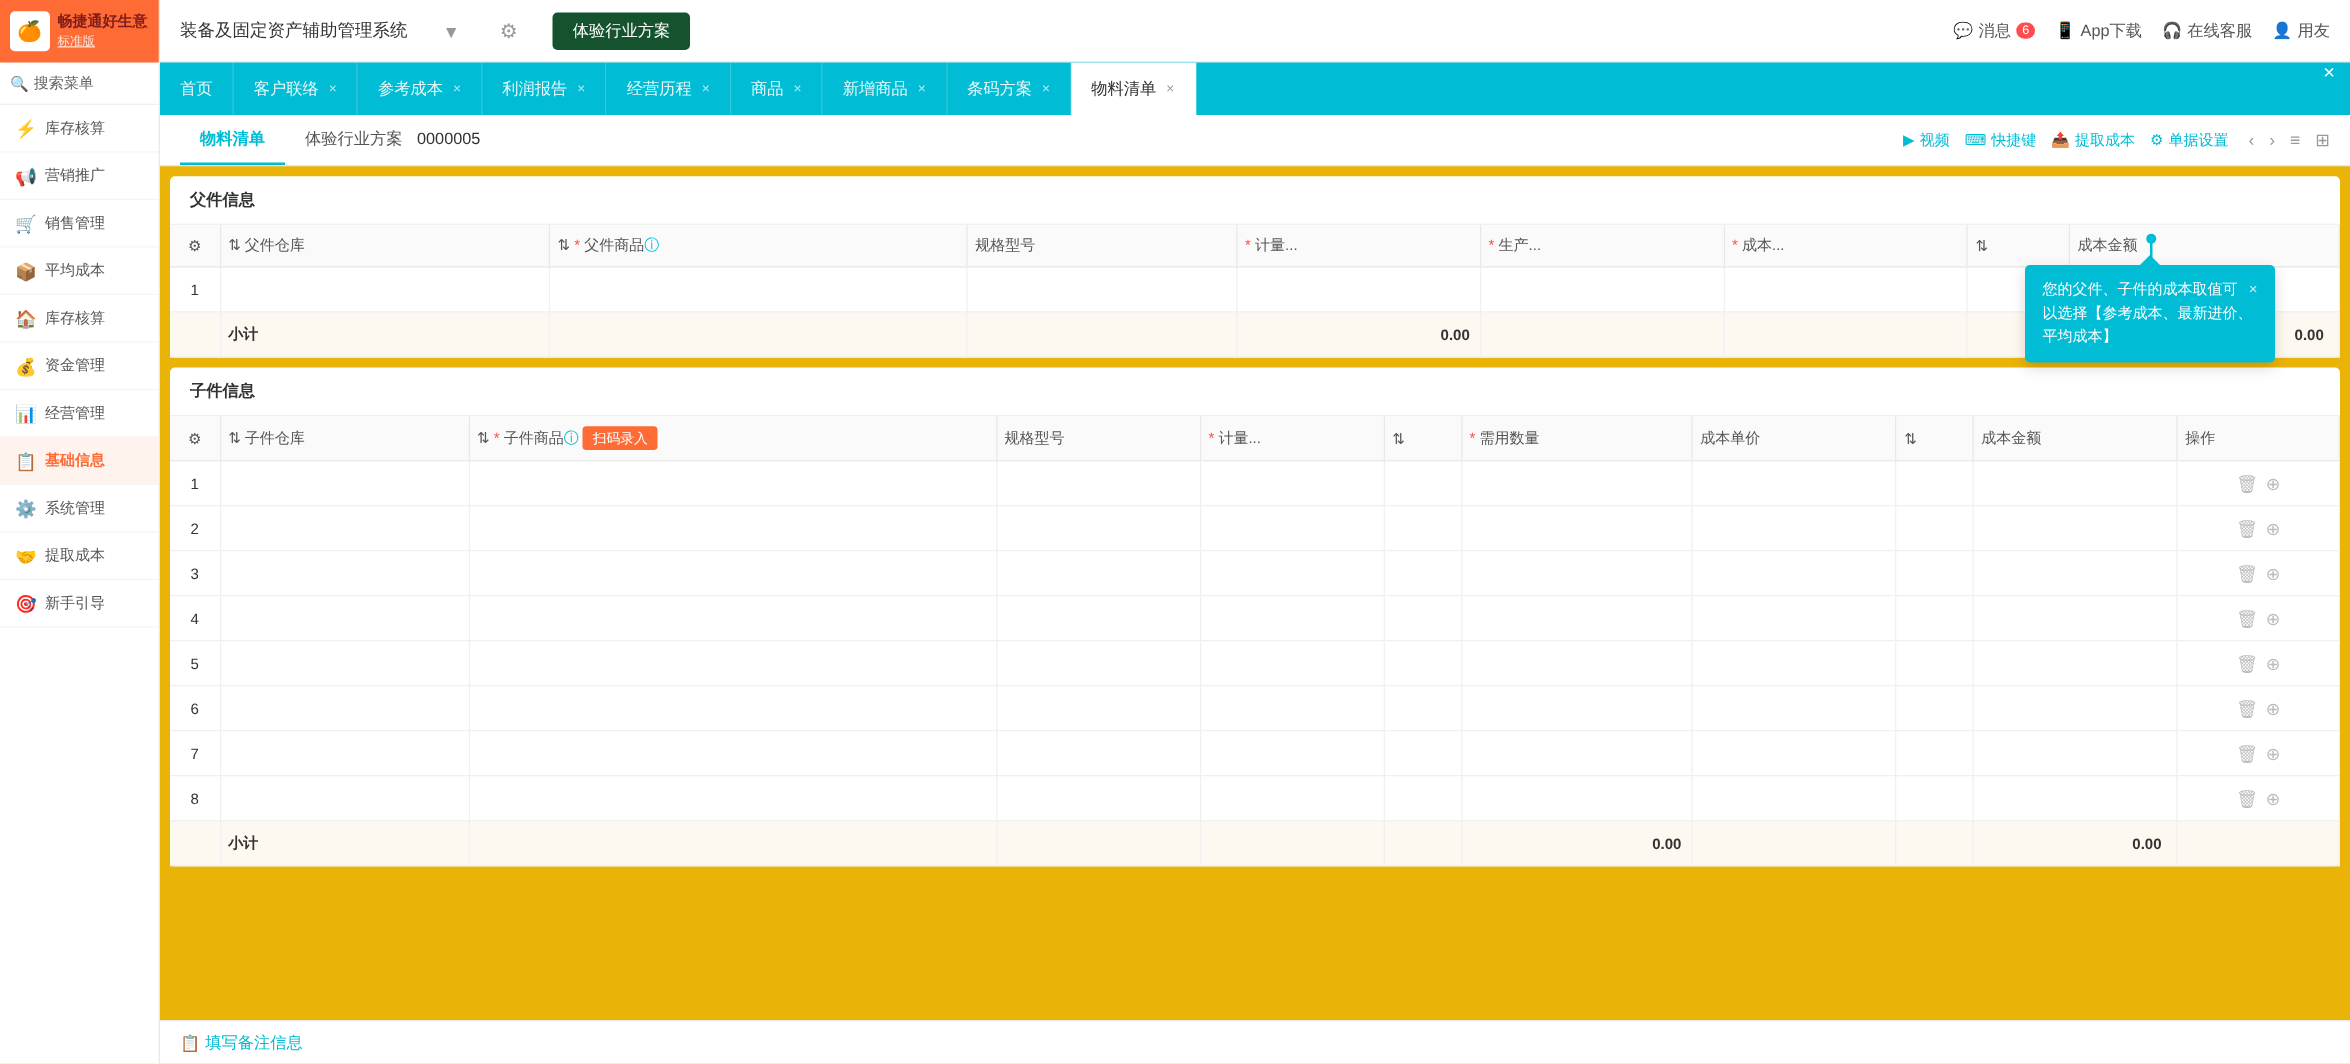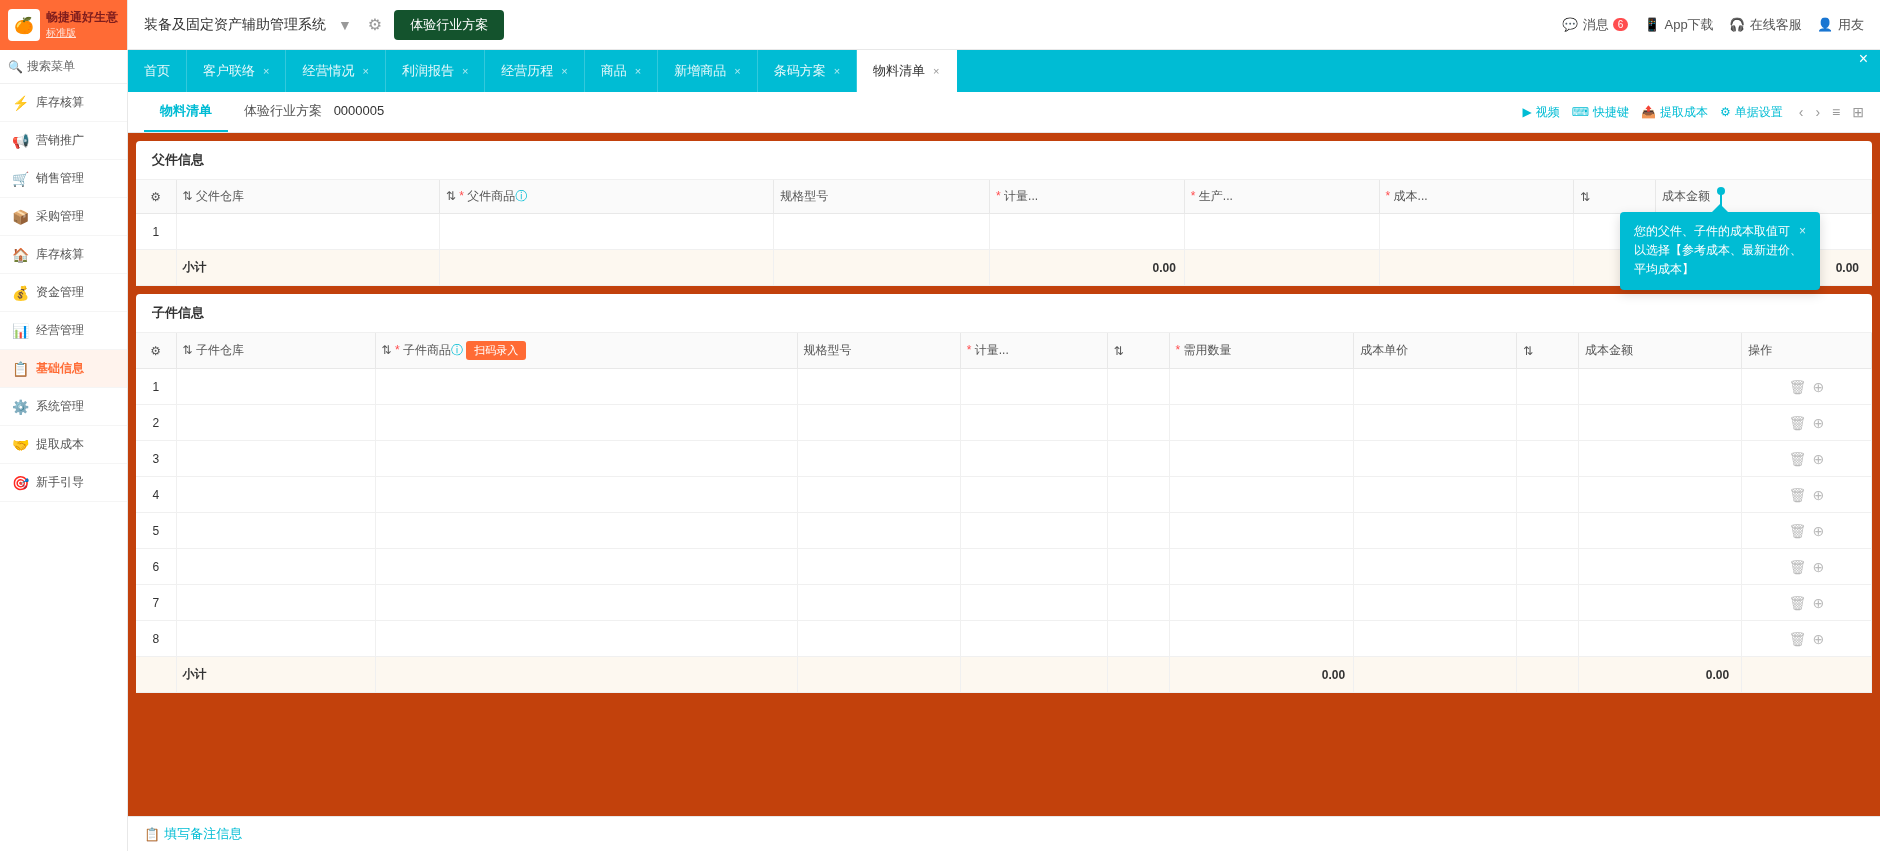--- a/index.html
+++ b/index.html
@@ -49,21 +49,21 @@
     
     .main { flex: 1; display: flex; flex-direction: column; overflow: hidden; }
 
     
     .topbar {
       background: #fff;
       height: 50px;
       display: flex; align-items: center;
       padding: 0 16px;
       border-bottom: 1px solid #e8e8e8;
-      gap: 12px;
+      gap: 28px;
     }
     .topbar-arrow { color: #999; font-size: 14px; }
     .topbar-gear { color: #999; font-size: 16px; cursor: pointer; margin-left: 4px; }
     .topbar-btn {
       background: #14532d; color: #fff;
       border: none; border-radius: 4px;
       padding: 6px 16px; font-size: 13px; cursor: pointer;
     }
     .topbar-right {
       margin-left: auto;
@@ -86,21 +86,21 @@
       color: rgba(255,255,255,0.9); font-size: 13px; cursor: pointer;
       white-space: nowrap;
       border-right: 1px solid rgba(255,255,255,0.2);
     }
     .nav-tab.active { background: #fff; color: #333; }
     .nav-tab-close { font-size: 11px; color: rgba(255,255,255,0.7); margin-left: 4px; }
     .nav-tab.active .nav-tab-close { color: #999; }
     .nav-close-all { margin-left: auto; padding: 0 12px; color: #fff; cursor: pointer; font-size: 16px; }
 
     
-    .page-content { flex: 1; overflow-y: auto; background: #c2410c; }
+    .page-content { flex: 1; overflow-y: auto; background: #eab308; }
 
     
     .sub-tabs {
       background: #fff;
       border-bottom: 1px solid #e8e8e8;
       padding: 0 16px;
       display: flex; align-items: center; gap: 0;
     }
     .sub-tab {
       padding: 10px 16px; font-size: 13px; cursor: pointer; color: #555;
@@ -202,21 +202,21 @@
   <div class="sidebar-item">
     <span class="sidebar-item-icon">📢</span>
     <span>营销推广</span>
   </div>
   <div class="sidebar-item">
     <span class="sidebar-item-icon">🛒</span>
     <span>销售管理</span>
   </div>
   <div class="sidebar-item">
     <span class="sidebar-item-icon">📦</span>
-    <span>采购管理</span>
+    <span>平均成本</span>
   </div>
   <div class="sidebar-item">
     <span class="sidebar-item-icon">🏠</span>
     <span>库存核算</span>
   </div>
   <div class="sidebar-item">
     <span class="sidebar-item-icon">💰</span>
     <span>资金管理</span>
   </div>
   <div class="sidebar-item">
@@ -271,21 +271,21 @@
 
   <div class="nav-tabs">
     <div class="nav-tab">
       <span>首页</span>
     </div>
     <div class="nav-tab">
       <span>客户联络</span>
       <span class="nav-tab-close">×</span>
     </div>
     <div class="nav-tab">
-      <span>经营情况</span>
+      <span>参考成本</span>
       <span class="nav-tab-close">×</span>
     </div>
     <div class="nav-tab">
       <span>利润报告</span>
       <span class="nav-tab-close">×</span>
     </div>
     <div class="nav-tab">
       <span>经营历程</span>
       <span class="nav-tab-close">×</span>
     </div>

